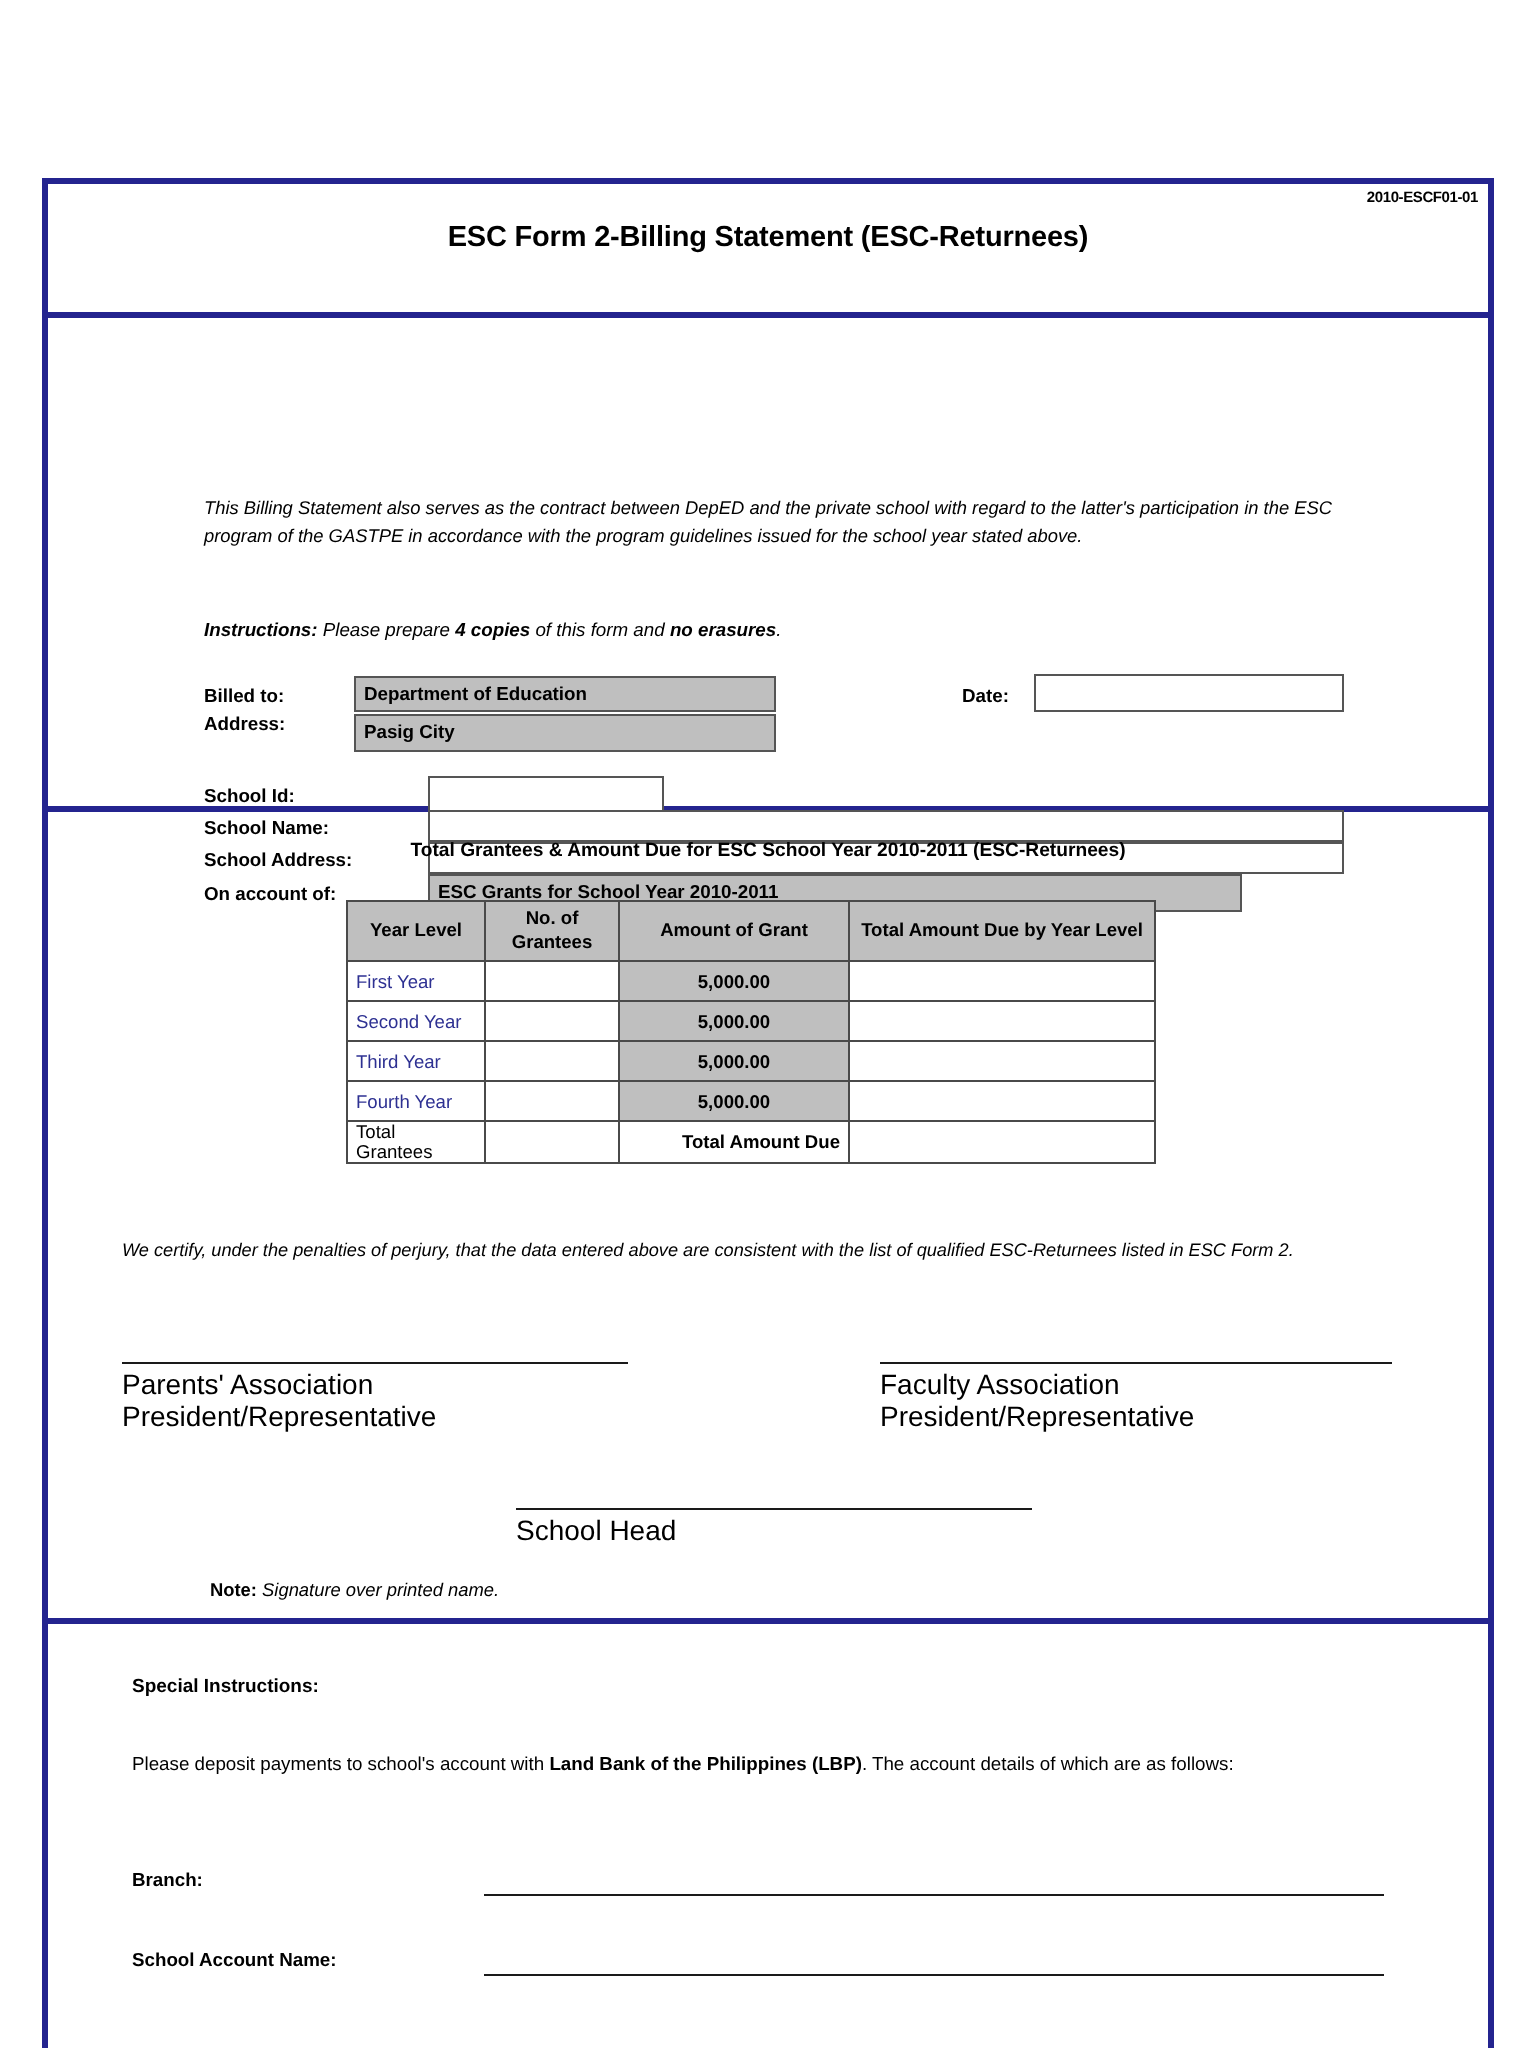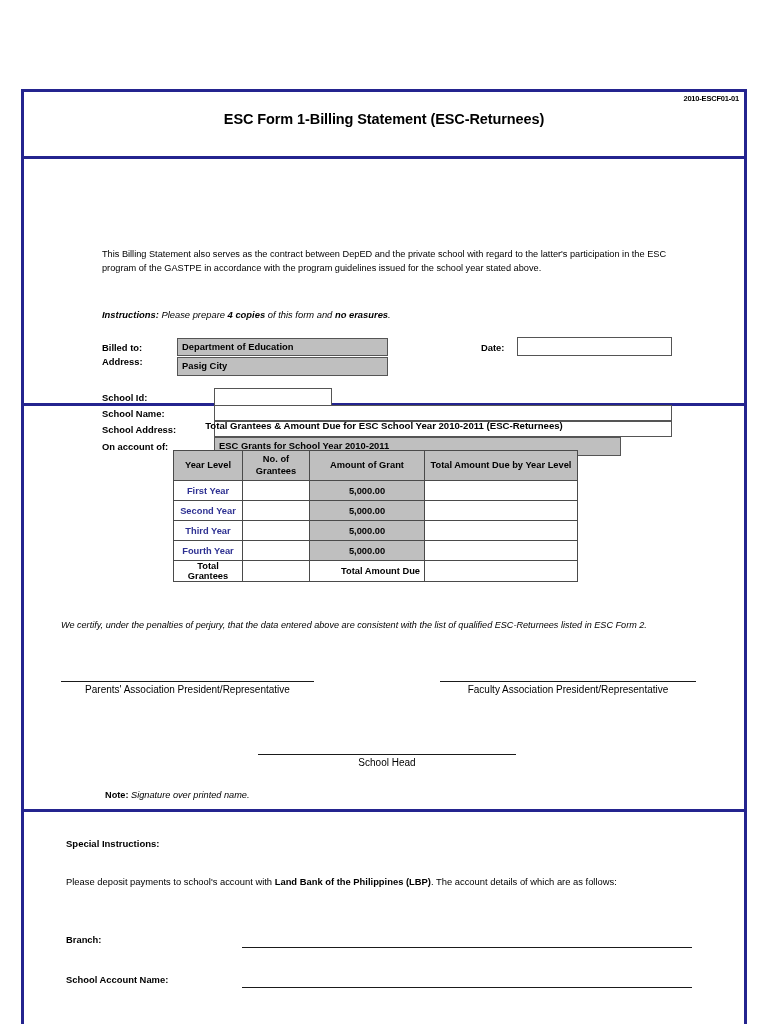--- a/index.html
+++ b/index.html
@@ -64,20 +64,21 @@
     height: 244px;
     border-bottom: 3px solid #24248f;
   }
   .intro-para {
     position: absolute;
     left: 78px;
     top: 88px;
     width: 571px;
     font-size: 9.2px;
     line-height: 14px;
+    font-style: italic;
   }
   .instructions-line {
     position: absolute;
     left: 78px;
     top: 150px;
     font-size: 9.4px;
     font-style: italic;
   }
   .instructions-line b { font-style: italic; }
 
@@ -131,22 +132,22 @@
   table.grantees td {
     border: 1.2px solid #4a4a4a;
     height: 19px;
     padding: 0 4px;
   }
   .col-year   { width: 64px; }
   .col-no     { width: 62px; }
   .col-amt    { width: 110px; }
   .col-total  { width: 148px; }
   td.year-label {
-    text-align: center;
-    font-weight: bold;
+    text-align: left;
+    font-weight: normal;
     color: #2e3192;
     border-left: none;
     border-top: none;
     border-bottom: none;
   }
   td.year-label.black { color: #000000; }
   td.grant-amt {
     background: #bfbfbf;
     text-align: center;
     font-weight: bold;
@@ -167,22 +168,21 @@
     font-style: italic;
     line-height: 13.5px;
   }
 
   .sig-line {
     position: absolute;
     border-top: 1.3px solid #1a1a1a;
   }
   .sig-caption {
     position: absolute;
-    text-align: center;
-    font-size: 10px;
+    font-size: 14px;
   }
   .note-line {
     position: absolute;
     left: 37px;
     top: 384px;
     font-size: 9.2px;
     font-style: italic;
   }
   .note-line b { font-style: normal; padding-left: 44px; }
 
@@ -215,21 +215,21 @@
     border-top: 1.6px solid #1a1a1a;
   }
 </style>
 </head>
 <body>
 
 <div class="form-frame">
 
   <div class="header-band">
     <div class="form-code">2010-ESCF01-01</div>
-    <div class="form-title">ESC Form 1-Billing Statement (ESC-Returnees)</div>
+    <div class="form-title">ESC Form 2-Billing Statement (ESC-Returnees)</div>
   </div>
 
   <div class="sec-intro">
 
     <div class="intro-para">This Billing Statement also serves as the contract between DepED and the private school with regard to the latter's participation in the ESC program of the GASTPE in accordance with the program guidelines issued for the school year stated above.</div>
 
     <div class="instructions-line">
       <b>Instructions:</b><span> Please prepare </span><b>4 copies</b><span> of this form and </span><b>no erasures</b><span>.</span>
     </div>
 

